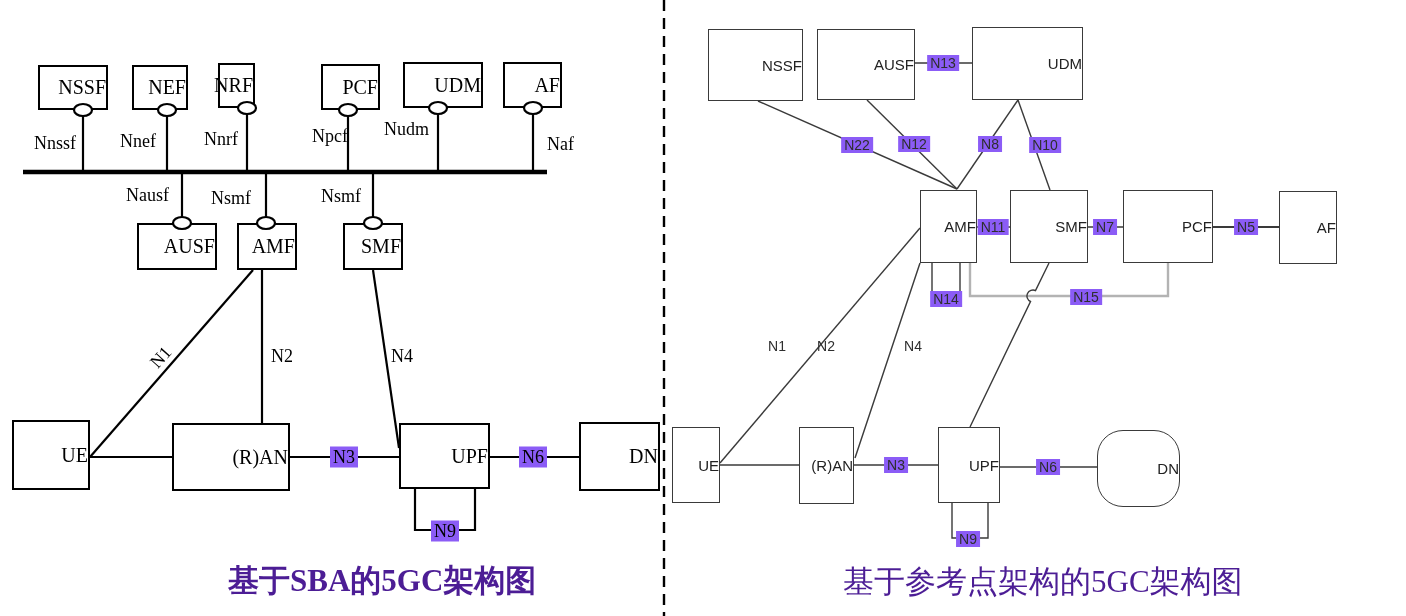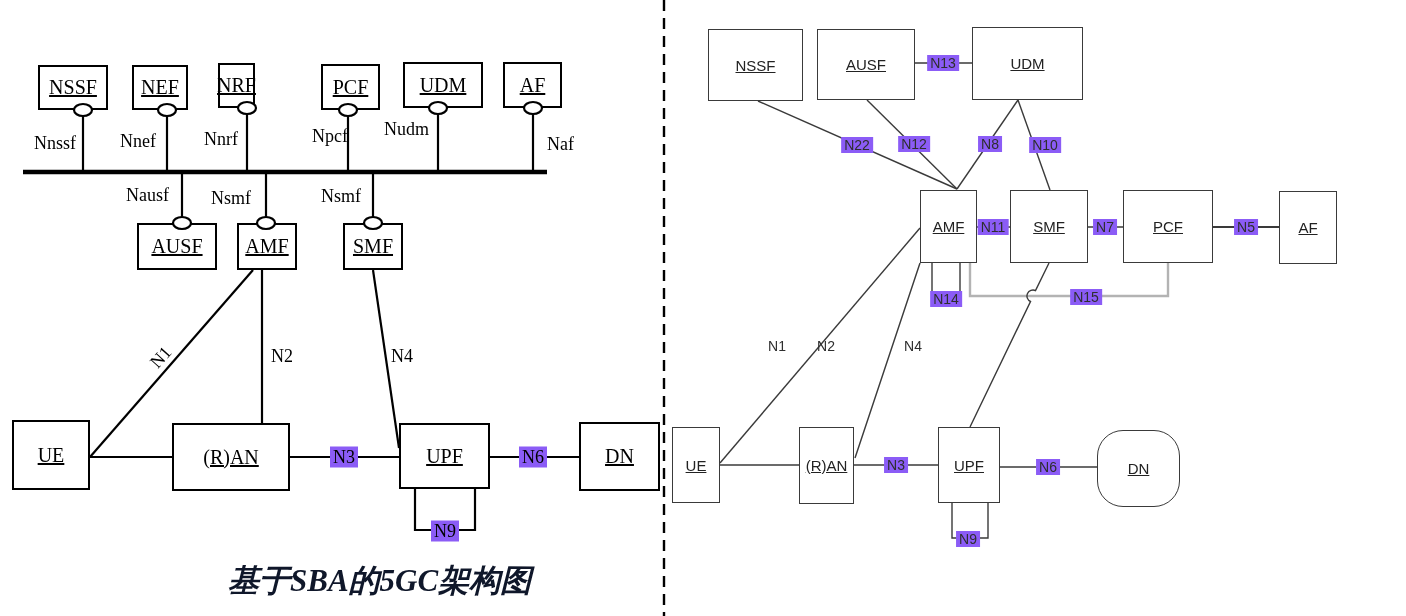--- a/index.html
+++ b/index.html
@@ -1,29 +1,29 @@
 <!DOCTYPE html>
 <html><head>
 <meta charset="utf-8">
 <style>
   html,body{margin:0;padding:0;background:#fff;}
   #canvas{position:relative;width:1406px;height:616px;background:#ffffff;overflow:hidden;
           font-family:"Liberation Serif","DejaVu Serif",serif;}
-  .node{position:absolute;display:flex;align-items:center;justify-content:center;
-        background:#ffffff;box-sizing:border-box;z-index:1;color:#000;text-decoration:underline;}
+  .node{position:absolute;display:flex;align-items:center;justify-content:flex-end;
+        background:#ffffff;box-sizing:border-box;z-index:1;color:#000;}
   .lnode{border:2.5px solid #000;font-size:20px;}
   .rnode{border:1.5px solid #3a3a3a;font-family:"Liberation Sans","DejaVu Sans",sans-serif;
          font-size:15px;color:#222;}
   .overlay{position:absolute;left:0;top:0;z-index:2;pointer-events:none;}
   .lab{position:absolute;z-index:3;color:#000;white-space:nowrap;}
   .llab{font-size:18px;font-family:"Liberation Serif","DejaVu Serif",serif;}
   .rlab{font-size:14px;font-family:"Liberation Sans","DejaVu Sans",sans-serif;color:#2e2e2e;}
   .ctr{transform:translate(-50%,-50%);}
   .wbg{background:#8b5cf6;padding:0 3px;}
-  .caption{position:absolute;z-index:3;color:#0f172a;font-family:"Liberation Serif","DejaVu Serif",serif;font-style:italic;}
+  .caption{position:absolute;z-index:3;color:#4c1d95;font-family:"Liberation Serif","DejaVu Serif",serif;}
 </style>
 </head>
 <body>
 
 <div id="canvas">
 
   <div class="node lnode" style="left:38px;top:65px;width:70px;height:45px;">
       <span>NSSF</span>
     </div>
   <div class="node lnode" style="left:132px;top:65px;width:56px;height:45px;">
@@ -177,14 +177,15 @@
   <span class="lab rlab ctr wbg" style="left:946px;top:299px;">N14</span>
   <span class="lab rlab ctr wbg" style="left:1086px;top:297px;">N15</span>
   <span class="lab rlab ctr" style="left:777px;top:346px;">N1</span>
   <span class="lab rlab ctr" style="left:826px;top:346px;">N2</span>
   <span class="lab rlab ctr" style="left:913px;top:346px;">N4</span>
   <span class="lab rlab ctr wbg" style="left:896px;top:465px;">N3</span>
   <span class="lab rlab ctr wbg" style="left:1048px;top:467px;">N6</span>
   <span class="lab rlab ctr wbg" style="left:968px;top:539px;">N9</span>
 
   <div class="caption" style="left:228px;top:560px;font-size:31px;font-weight:bold;">基于SBA的5GC架构图</div>
+  <div class="caption" style="left:843px;top:561px;font-size:31px;font-weight:normal;">基于参考点架构的5GC架构图</div>
 
 </div>
 
 </body></html>

